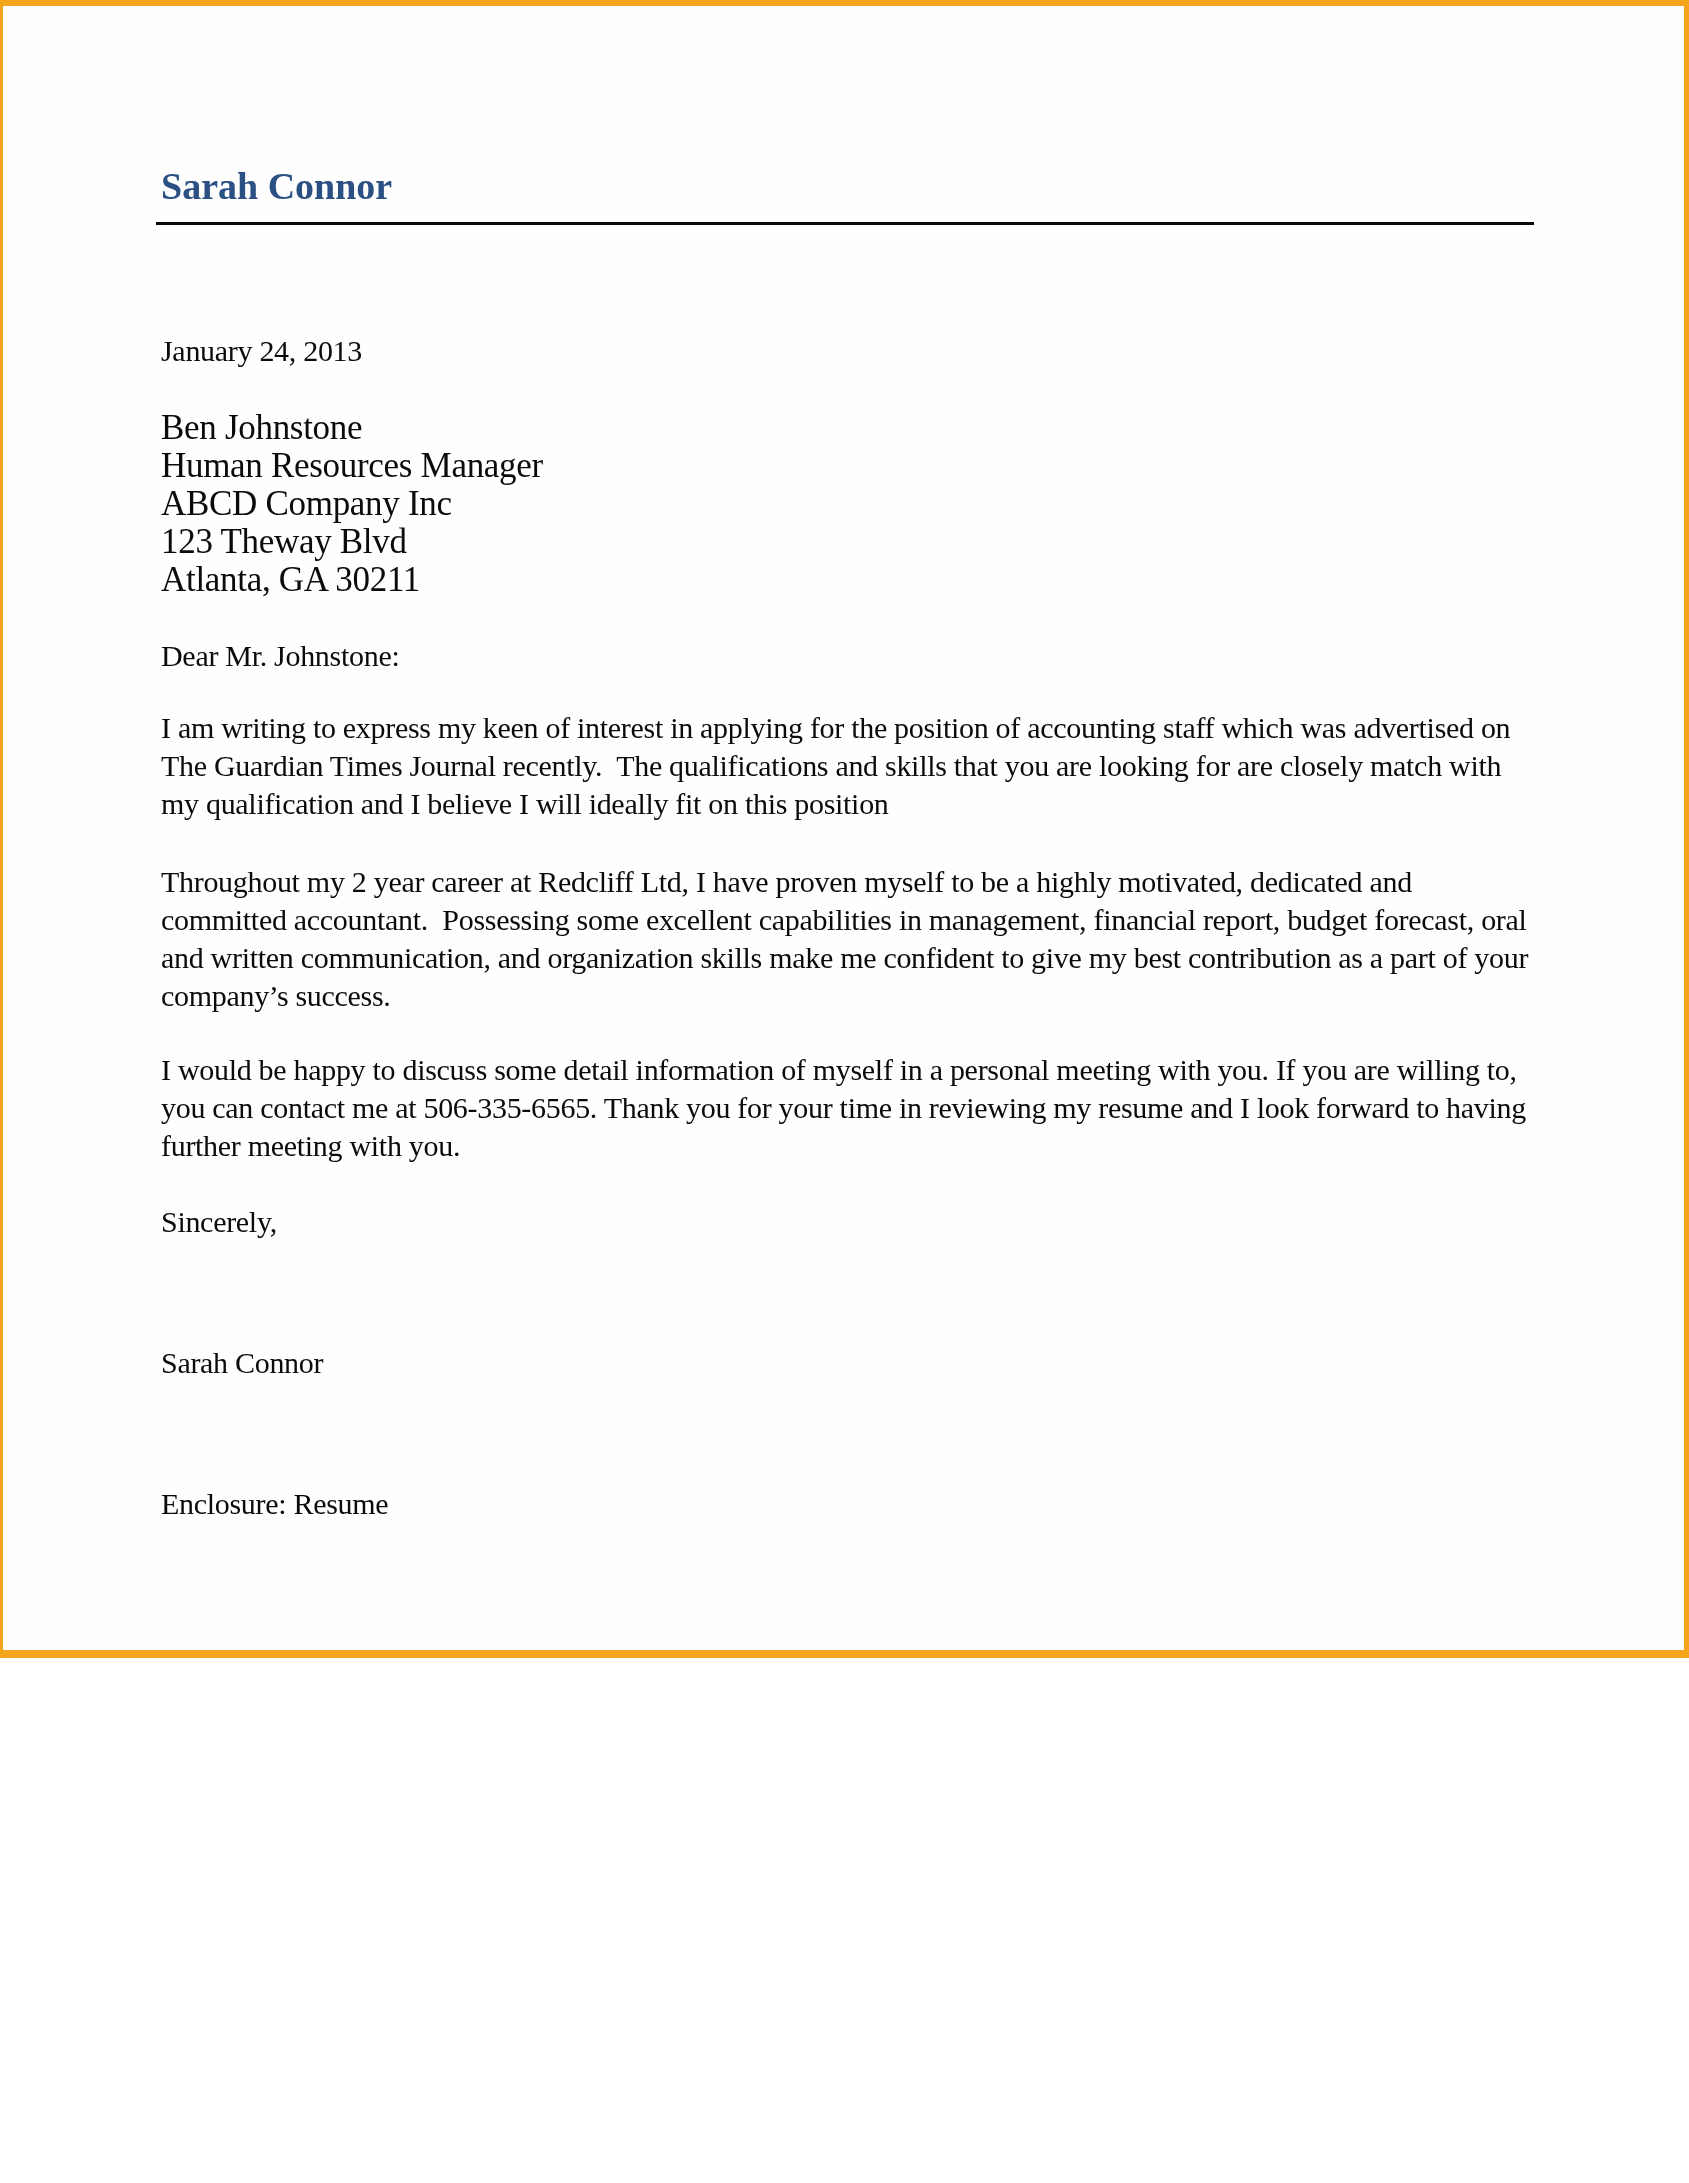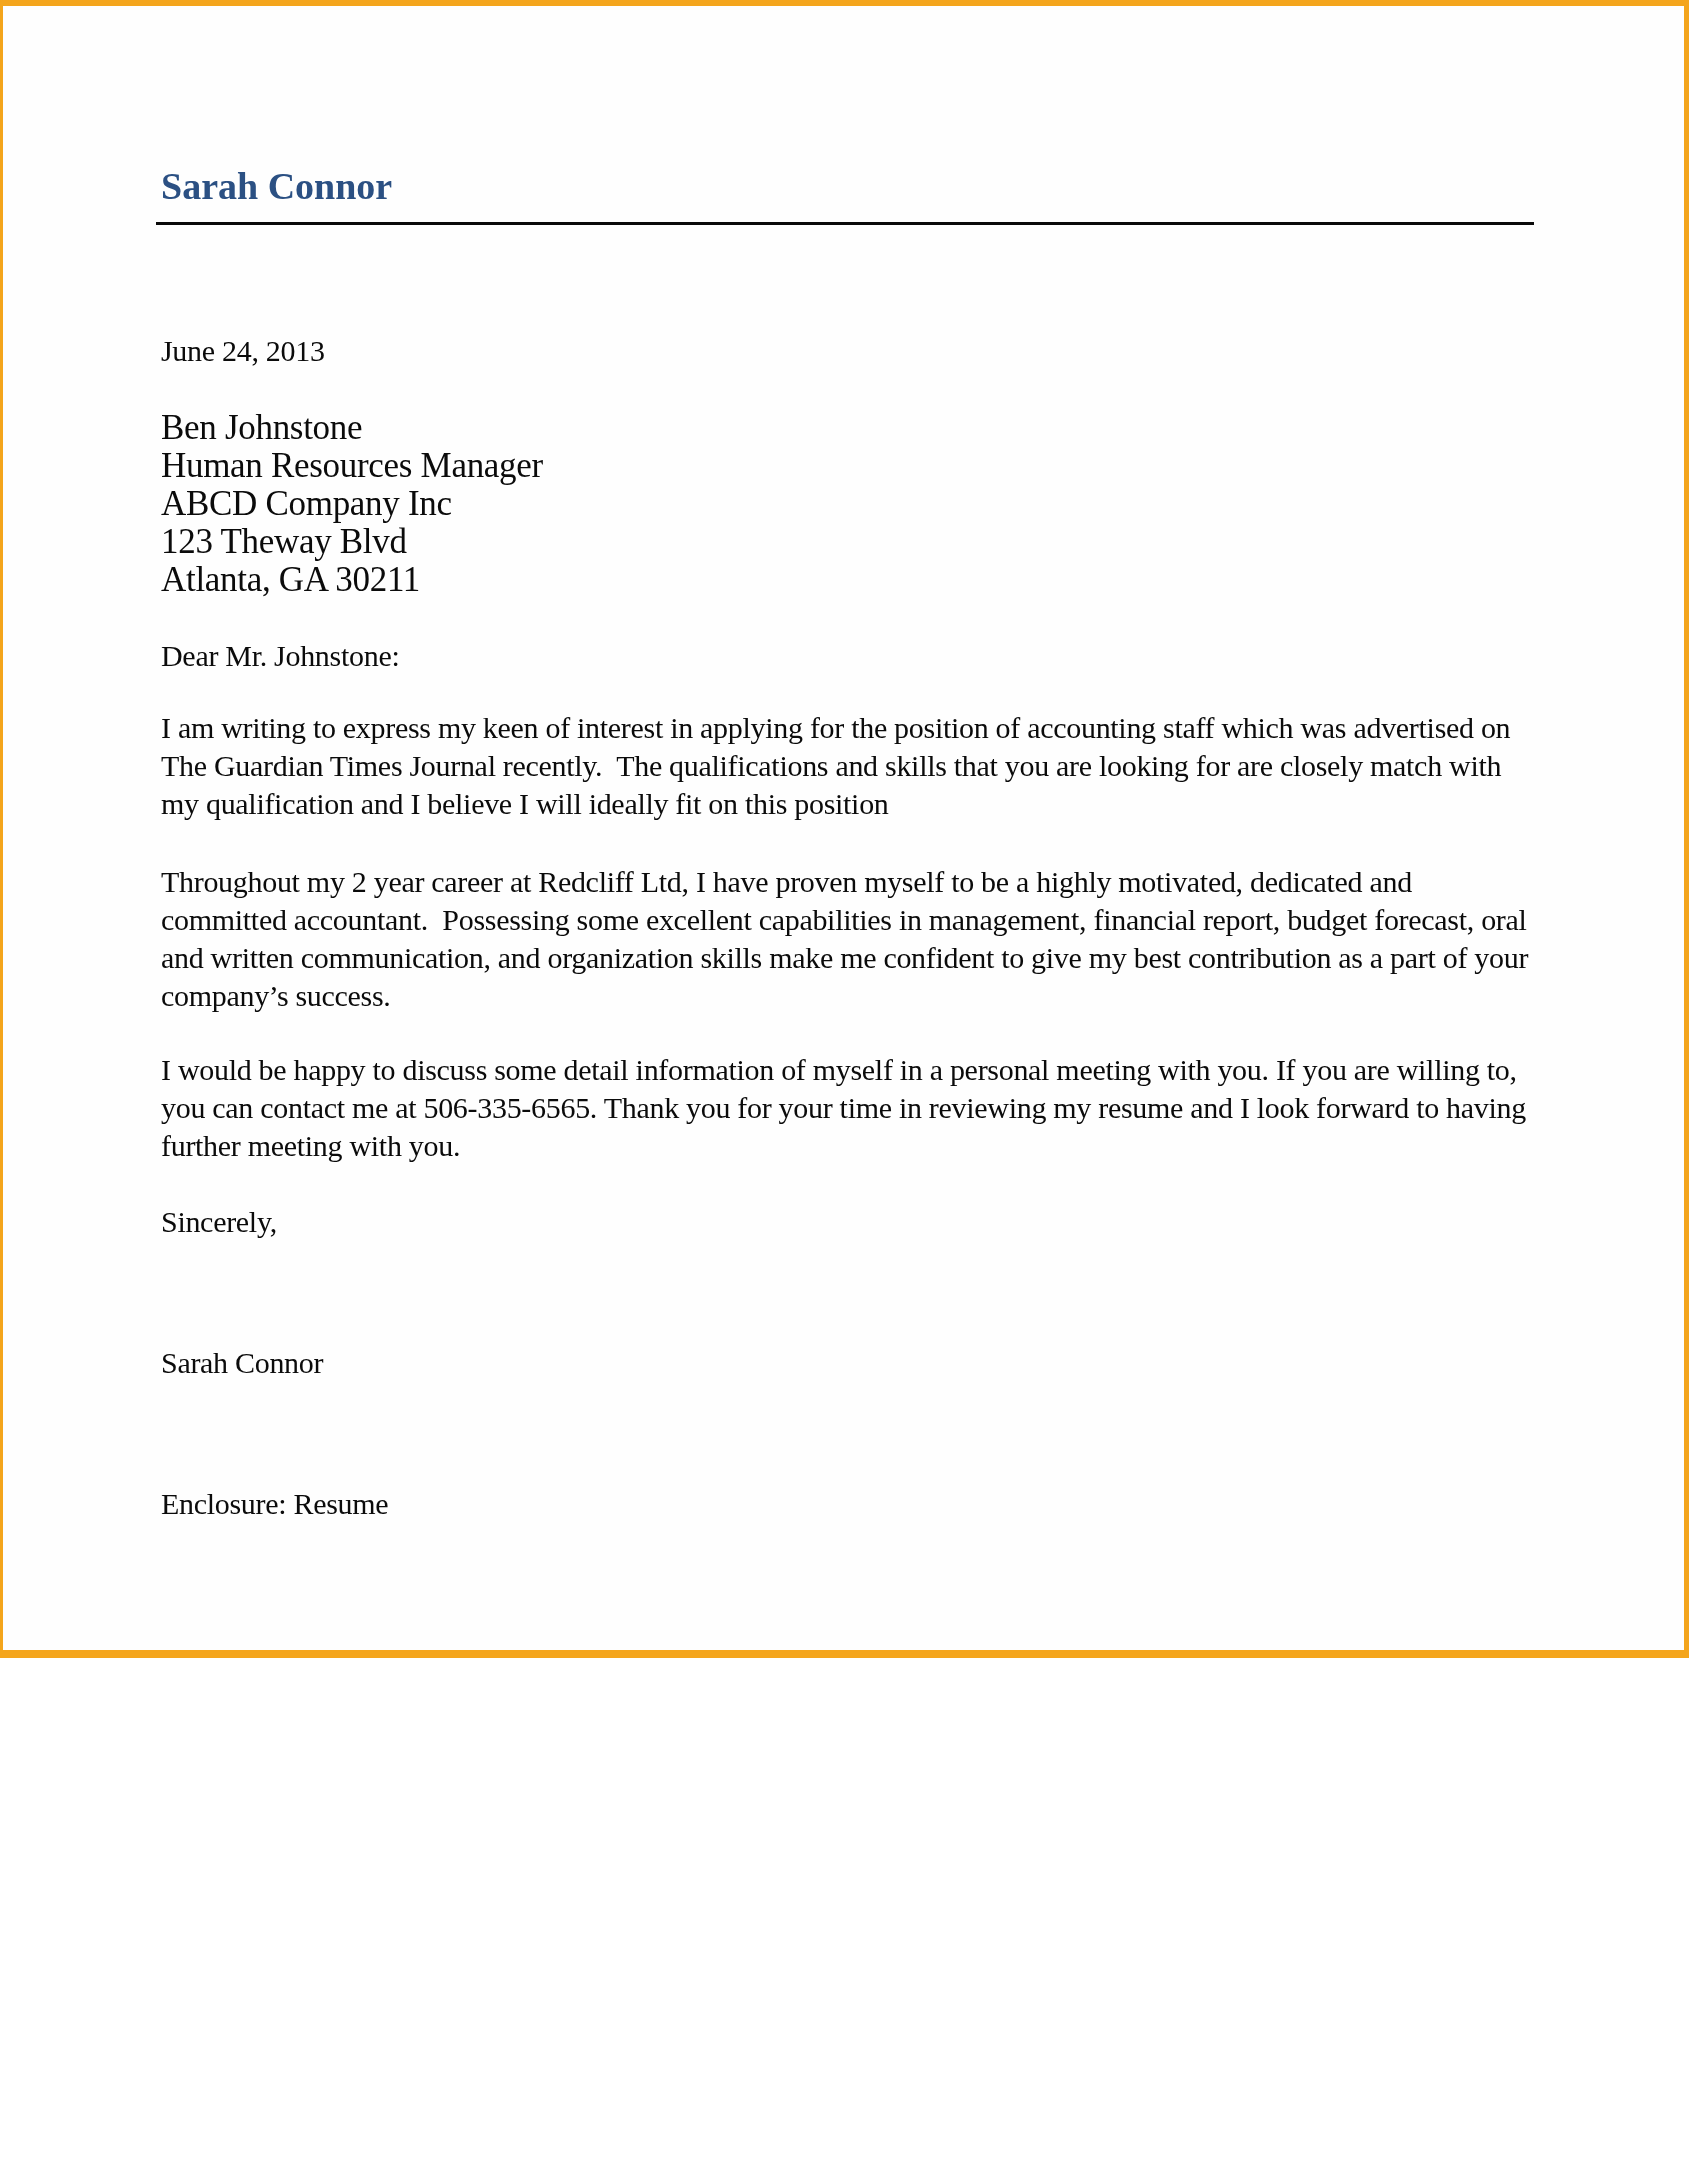--- a/index.html
+++ b/index.html
@@ -79,21 +79,21 @@
 </head>
 <body>
 
 <div class="page">
 
   <div class="abs name-heading">Sarah Connor</div>
 
   <div class="abs header-rule"></div>
 
 
-  <div class="abs date-line">June 24, 2013</div>
+  <div class="abs date-line">January 24, 2013</div>
 
   <div class="abs recipient-address">
     <div>Ben Johnstone</div>
     <div>Human Resources Manager</div>
     <div>ABCD Company Inc</div>
     <div>123 Theway Blvd</div>
     <div>Atlanta, GA 30211</div>
   </div>
 
   <div class="abs salutation">Dear Mr. Johnstone:</div>

